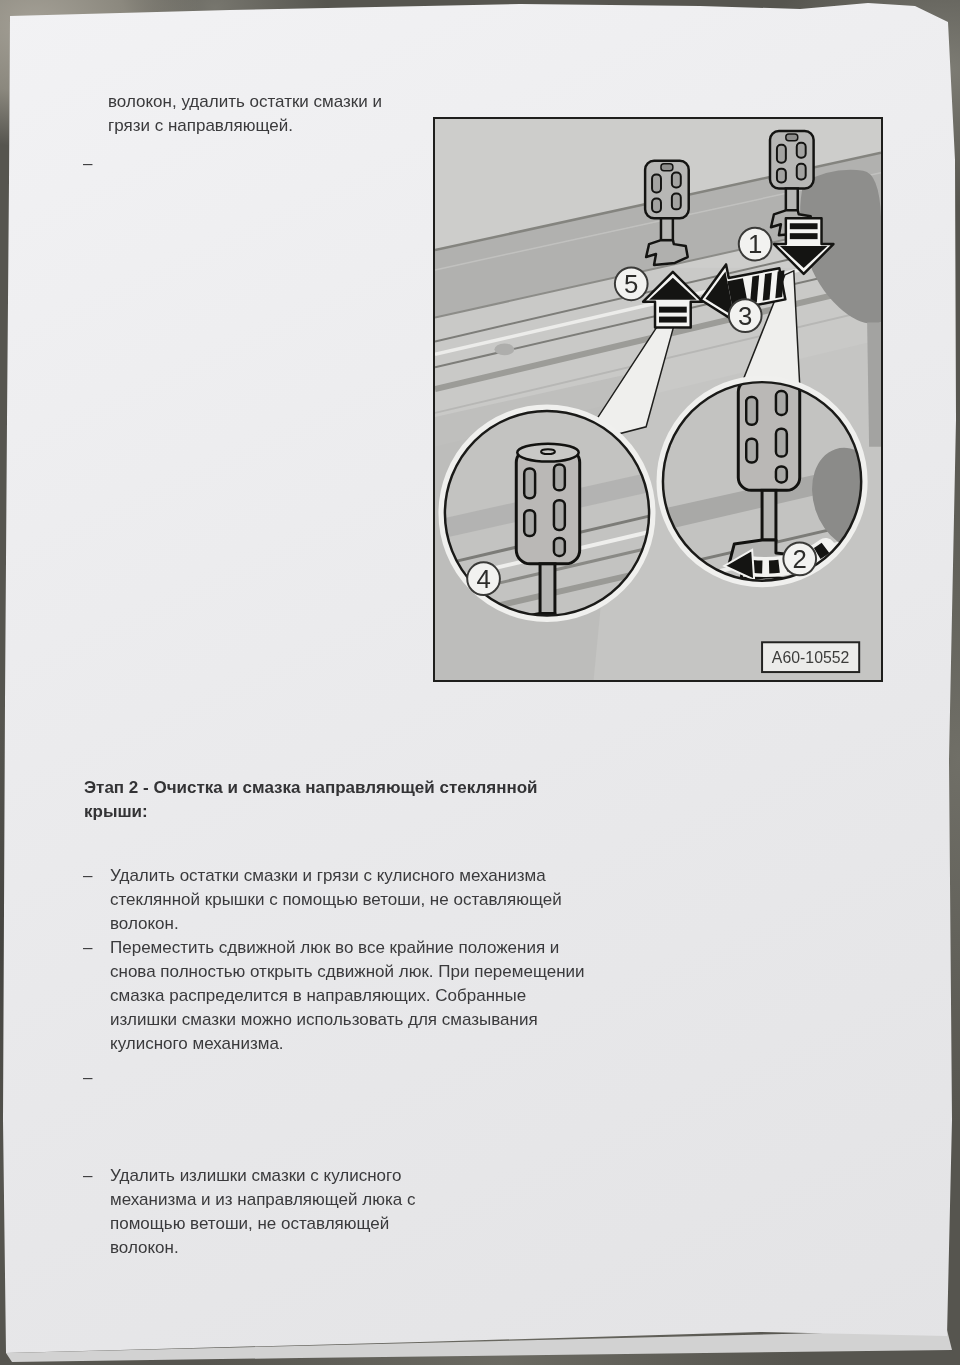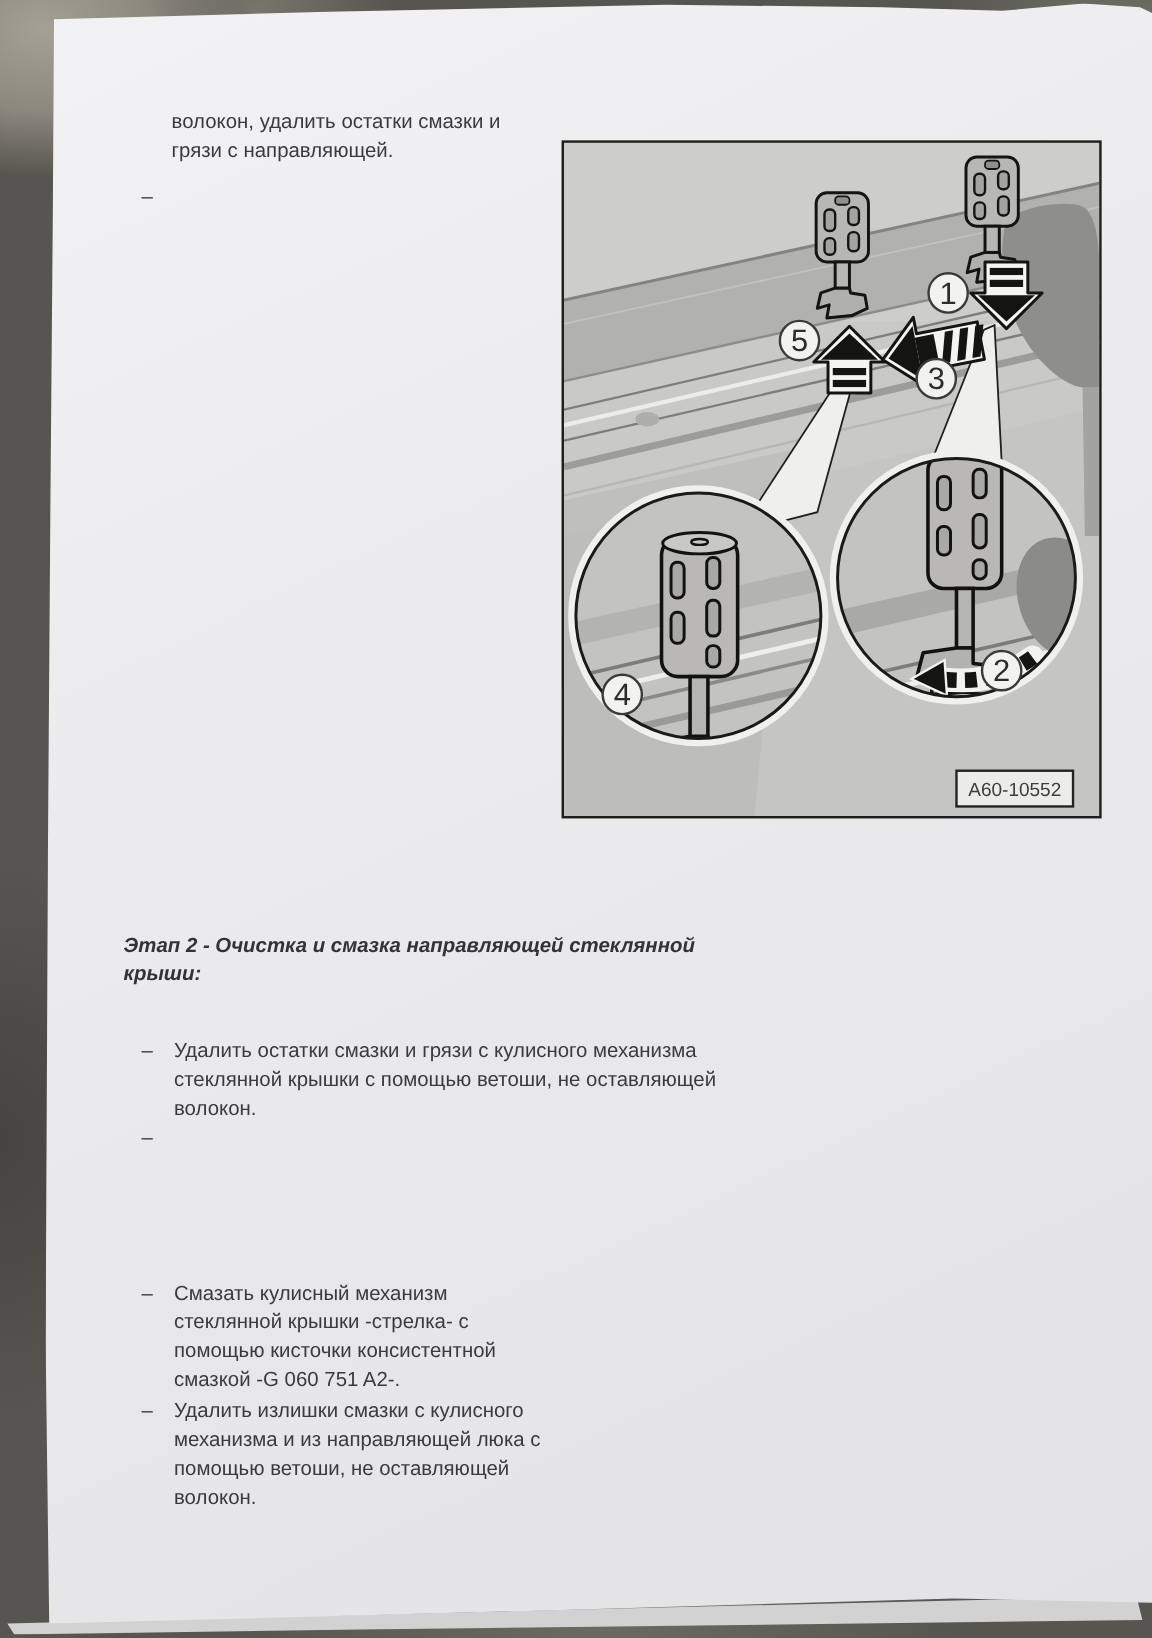--- a/index.html
+++ b/index.html
@@ -17,21 +17,20 @@
       radial-gradient(120px 90px at 120px 60px, #3c3b36 0%, rgba(90,89,82,0) 70%);
   }
   .paper-under{
     position:absolute;inset:0;background:#d2d2d2;
     clip-path:polygon(6px 1353px,947px 1330px,952px 1350px,300px 1358px,12px 1362px);
   }
   .paper{
     position:absolute;inset:0;
     background:linear-gradient(155deg,#f2f2f4 0%,#ededef 30%,#e8e8ea 62%,#e3e3e5 100%);
     clip-path:polygon(10px 16px,230px 10px,520px 4px,700px 6px,800px 9px,868px 3px,915px 6px,948px 22px,955px 160px,956px 420px,949px 760px,952px 1120px,947px 1336px,760px 1332px,420px 1342px,120px 1350px,6px 1353px,3px 1120px,5px 700px,7px 420px,9px 180px);
-    margin-left:35px;
   }
   .txt{white-space:pre-line;font-size:17px;line-height:24px;color:#3a3a3c;}
   .abs{position:absolute;}
   .bullet{display:flex;align-items:flex-start;}
   .marker{width:27px;flex:0 0 27px;font-size:17px;line-height:24px;color:#3a3a3c;}
   .heading{font-weight:bold;color:#333335;}
   .figure{
     position:absolute;left:433px;top:117px;width:450px;height:565px;
     border:2px solid #1e1e1c;box-sizing:border-box;background:#c9c9c7;
   }
@@ -197,41 +196,42 @@
           <text y="9">2</text>
       </g>
 
       <g>
         <rect x="330" y="527" width="98" height="30" fill="#ececea" stroke="#232321" stroke-width="2"></rect>
         <text x="379" y="548" font-size="16" fill="#3d3d3b" text-anchor="middle" font-family="Liberation Sans, sans-serif">A60-10552</text>
       </g>
     </svg>
   </div>
 
-  <div class="abs txt heading" style="left:68px;top:776px;width:520px;font-style:italic;">Этап 2 - Очистка и смазка направляющей стеклянной
+  <div class="abs txt heading" style="left:84px;top:776px;width:520px;">Этап 2 - Очистка и смазка направляющей стеклянной
 крыши:</div>
 
 
   <div class="abs bullet" style="left:83px;top:864px;width:520px;">
     <span class="marker">–</span>
     <div class="txt">Удалить остатки смазки и грязи с кулисного механизма
 стеклянной крышки с помощью ветоши, не оставляющей
 волокон.</div>
   </div>
 
   <div class="abs bullet" style="left:83px;top:936px;width:530px;">
     <span class="marker">–</span>
+    <div class="txt">Переместить сдвижной люк во все крайние положения и
+снова полностью открыть сдвижной люк. При перемещении
+смазка распределится в направляющих. Собранные
+излишки смазки можно использовать для смазывания
+кулисного механизма.</div>
   </div>
 
   <div class="abs bullet" style="left:83px;top:1066px;width:420px;">
     <span class="marker">–</span>
-    <div class="txt">Смазать кулисный механизм
-стеклянной крышки -стрелка- с
-помощью кисточки консистентной
-смазкой -G 060 751 A2-.</div>
   </div>
 
   <div class="abs bullet" style="left:83px;top:1164px;width:420px;">
     <span class="marker">–</span>
     <div class="txt">Удалить излишки смазки с кулисного
 механизма и из направляющей люка с
 помощью ветоши, не оставляющей
 волокон.</div>
   </div>
 

